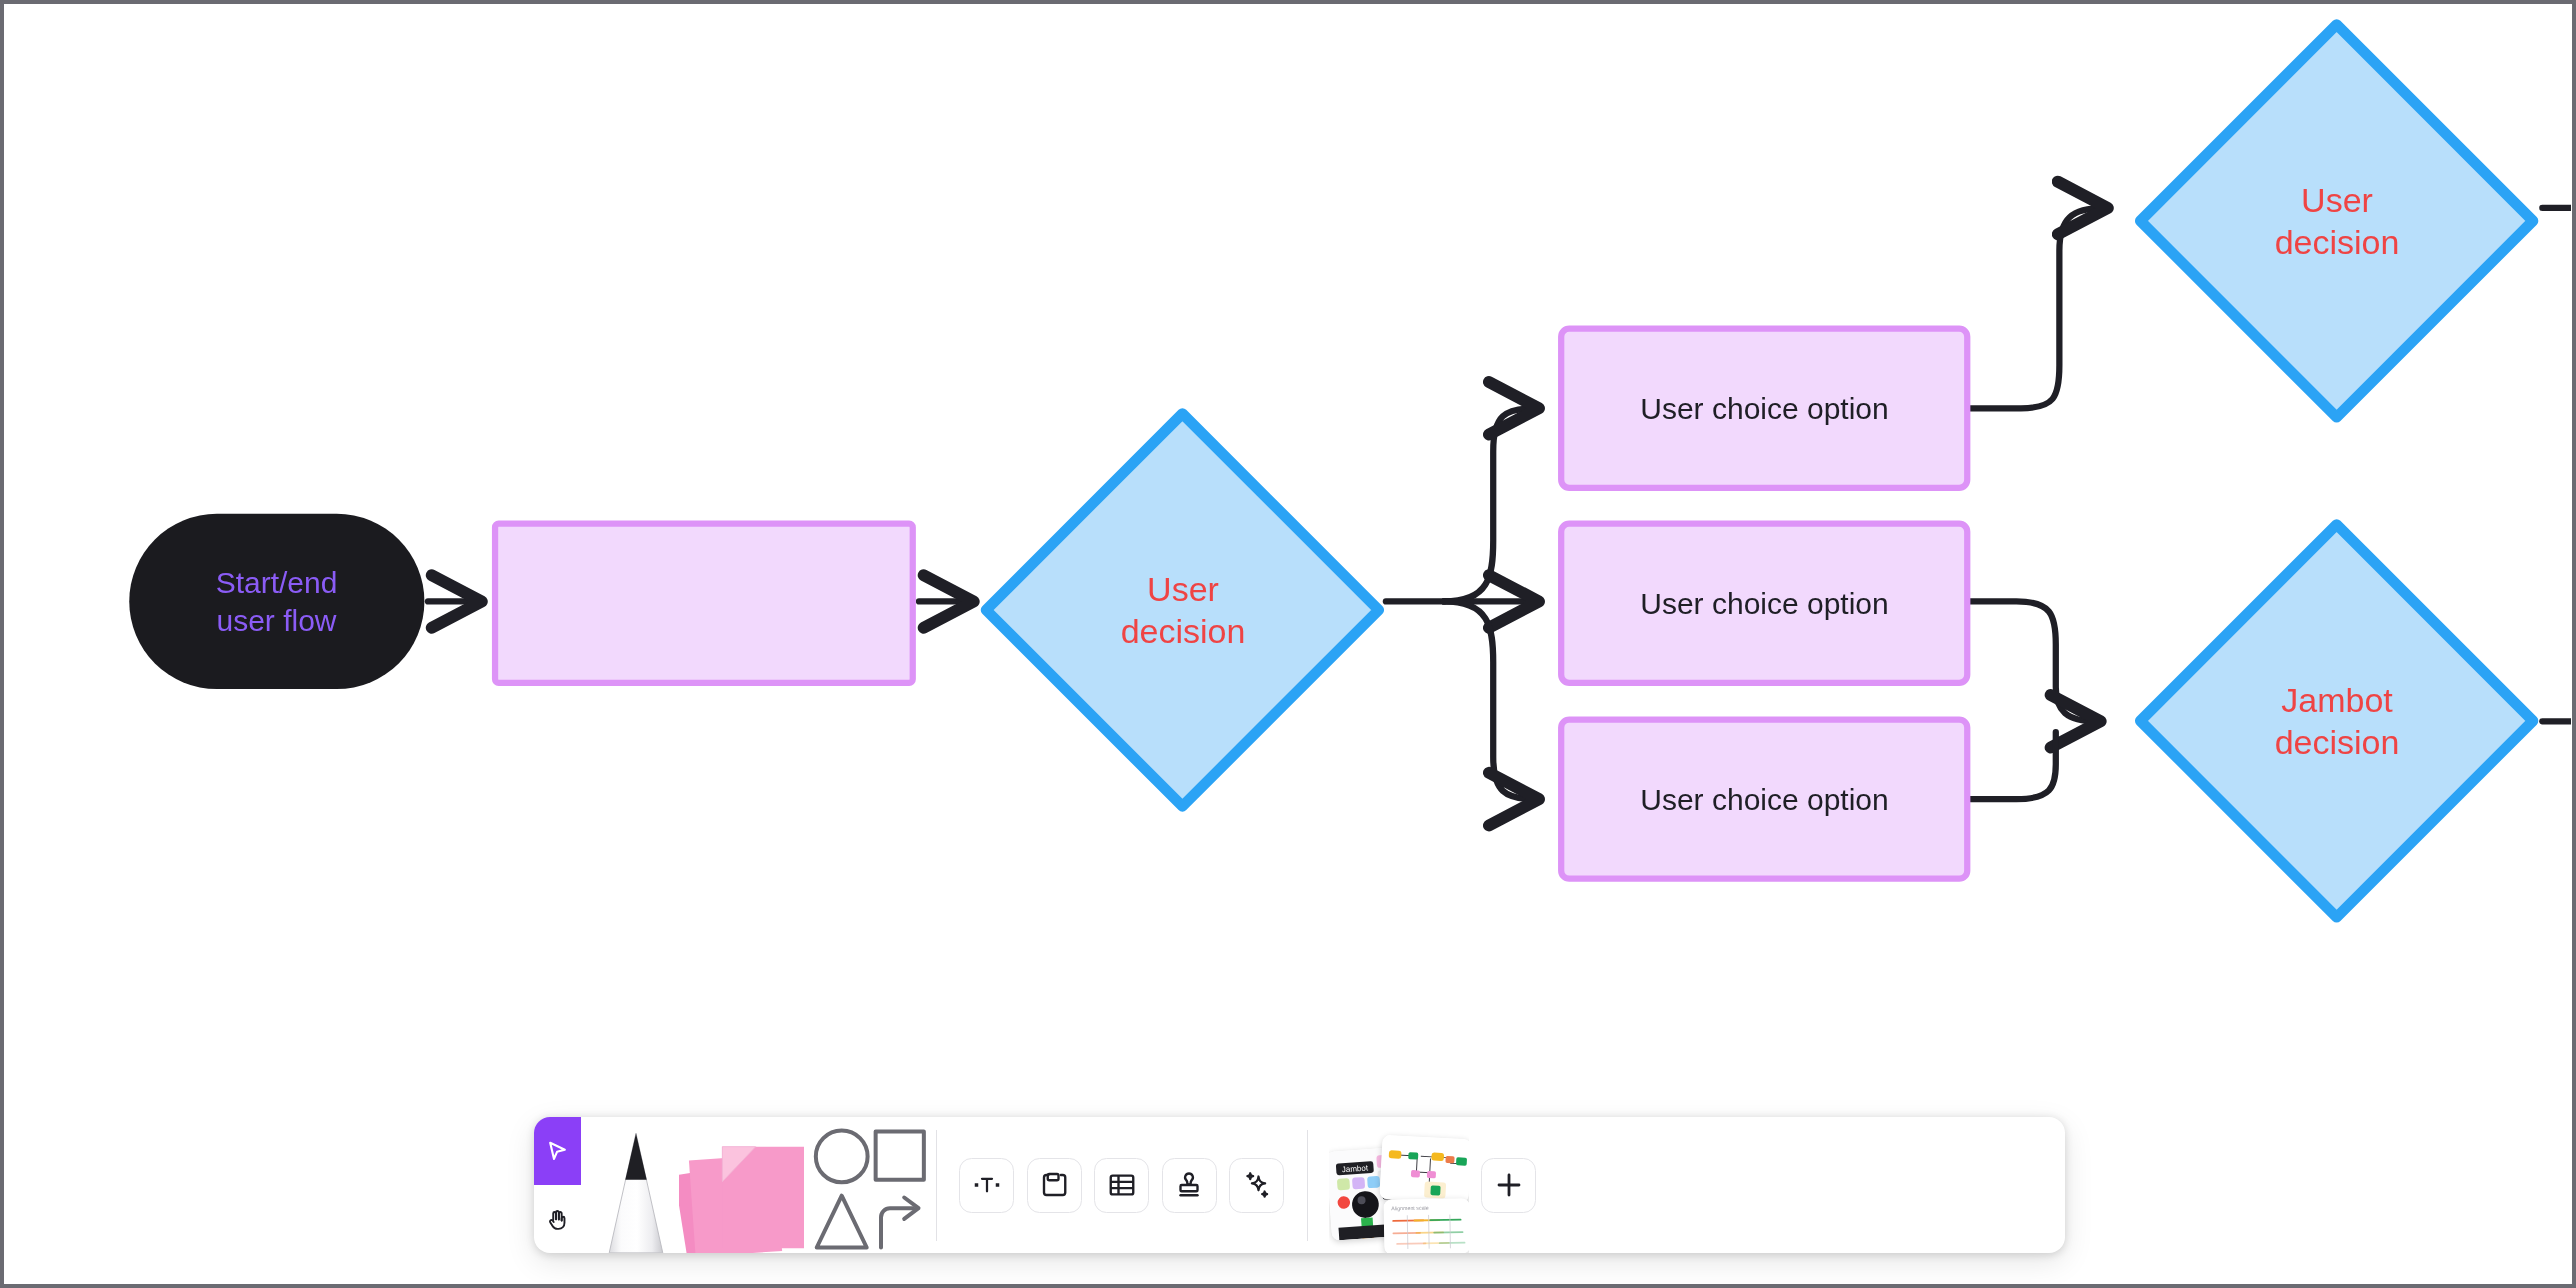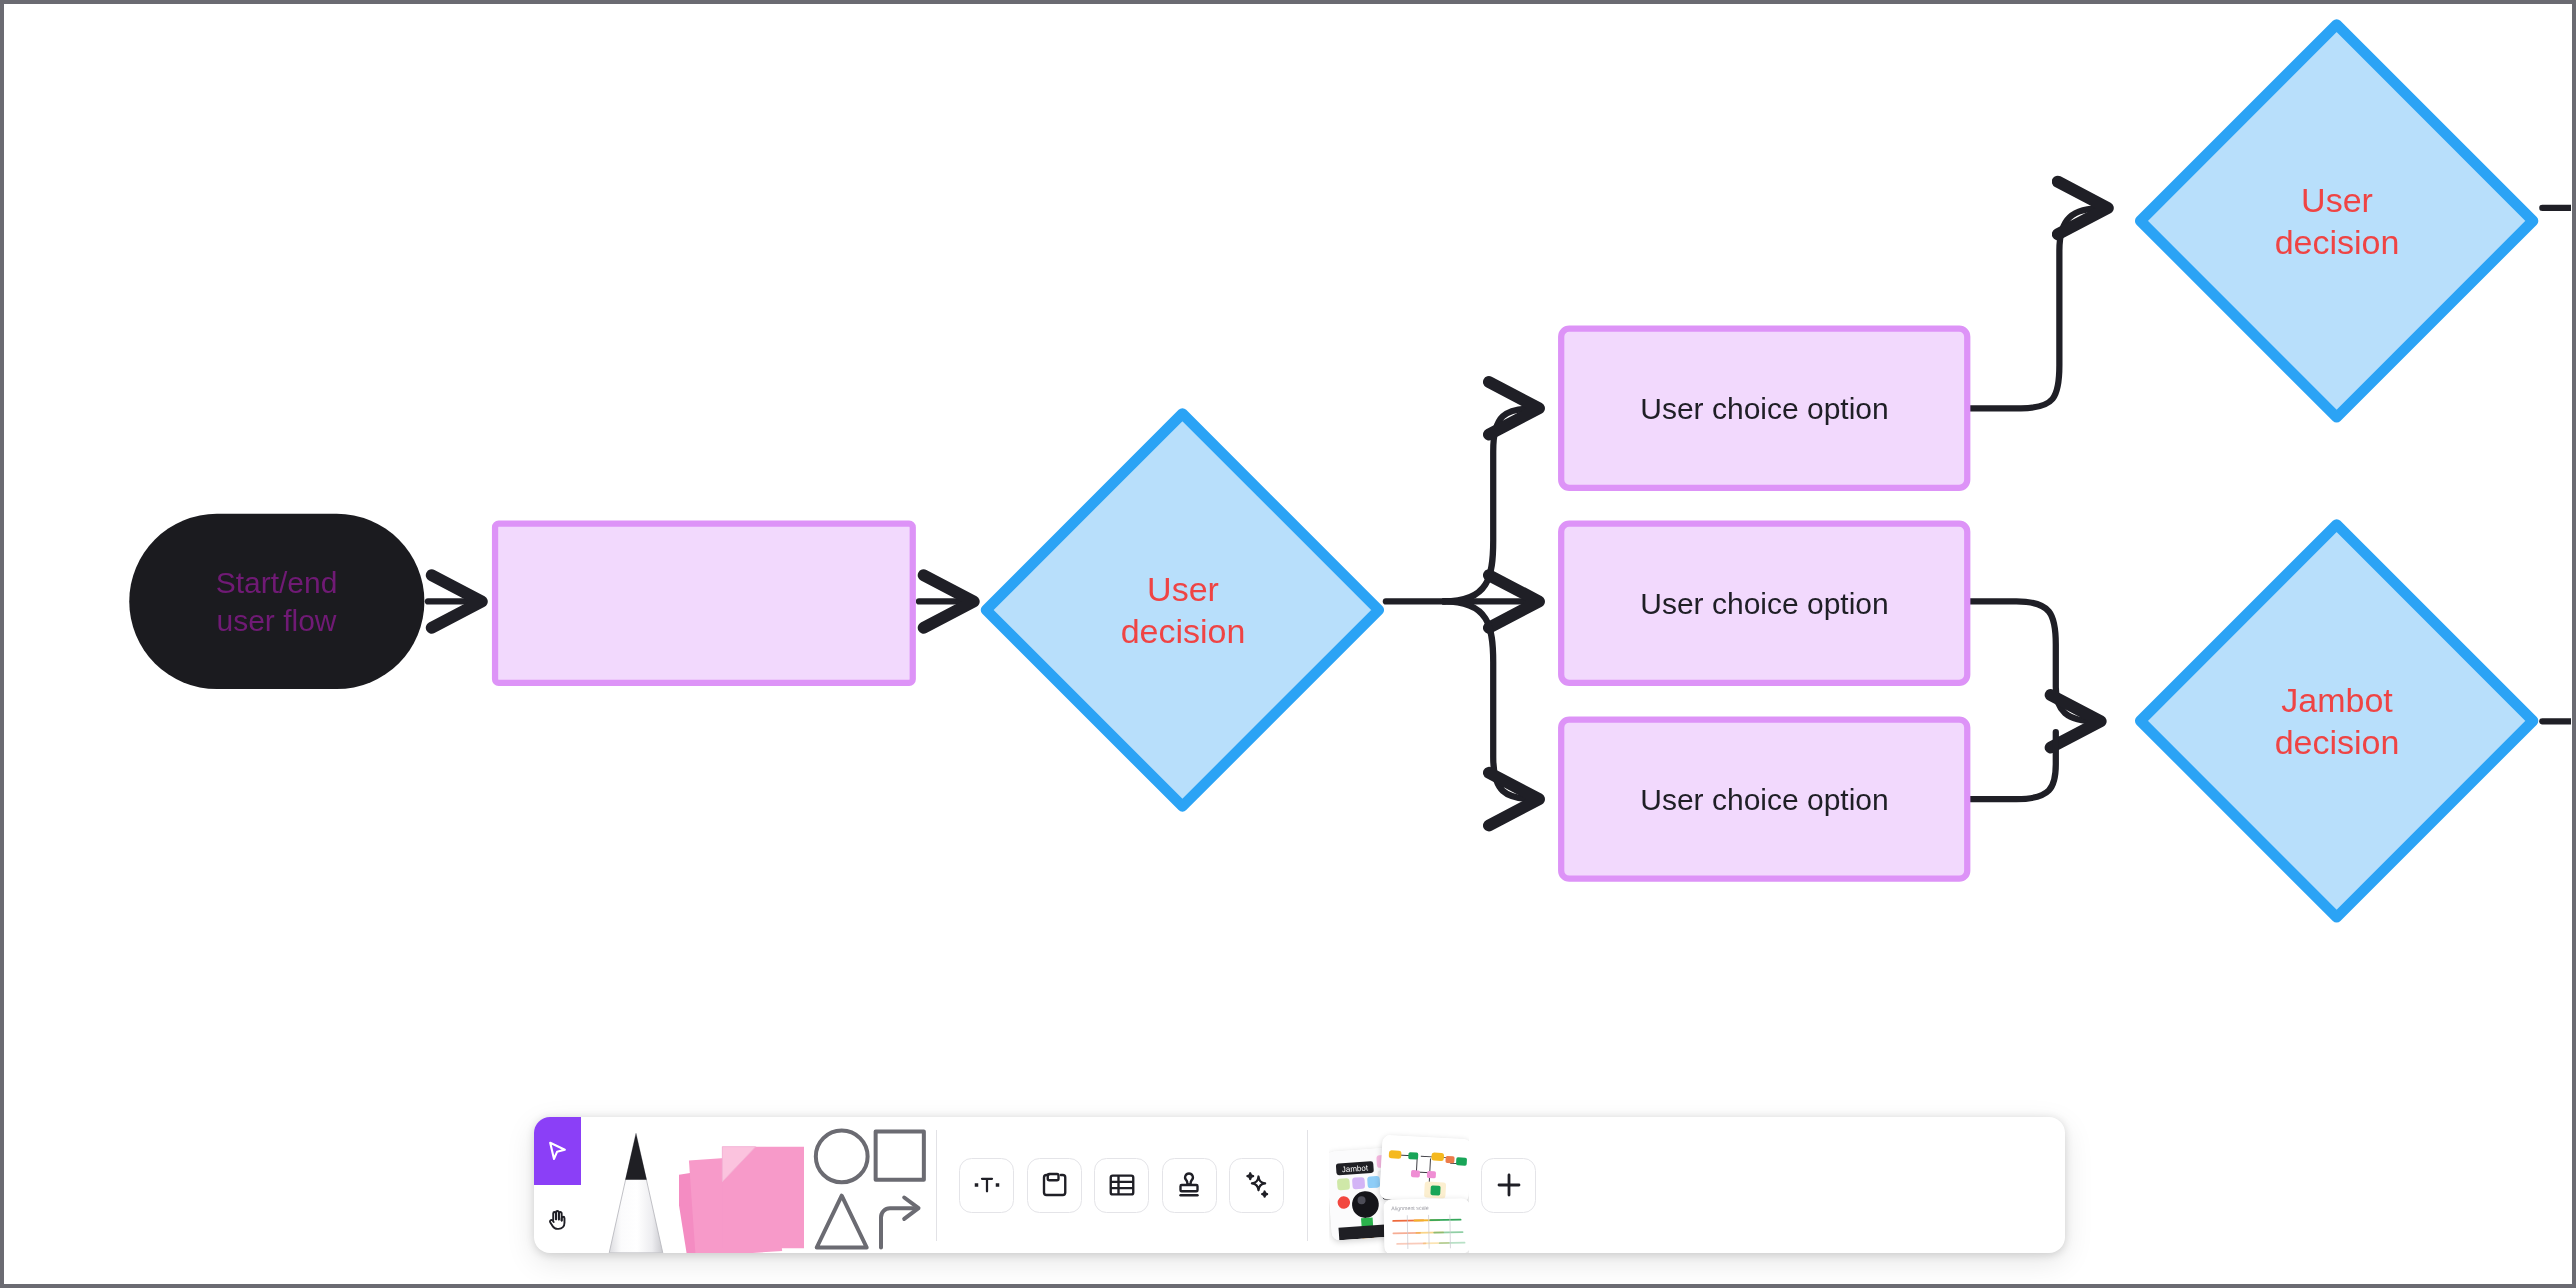--- a/index.html
+++ b/index.html
@@ -47,21 +47,21 @@
     display: flex;
     align-items: center;
     justify-content: center;
     text-align: center;
     pointer-events: none;
     line-height: 1.25;
     white-space: pre-line;
   }
 
   .label-terminator {
-    color: #701a75;
+    color: #8b5cf6;
     font-size: 30px;
   }
 
   .label-process {
     color: #1f1f26;
     font-size: 30px;
     text-align: right;
   }
 
   .label-decision {

